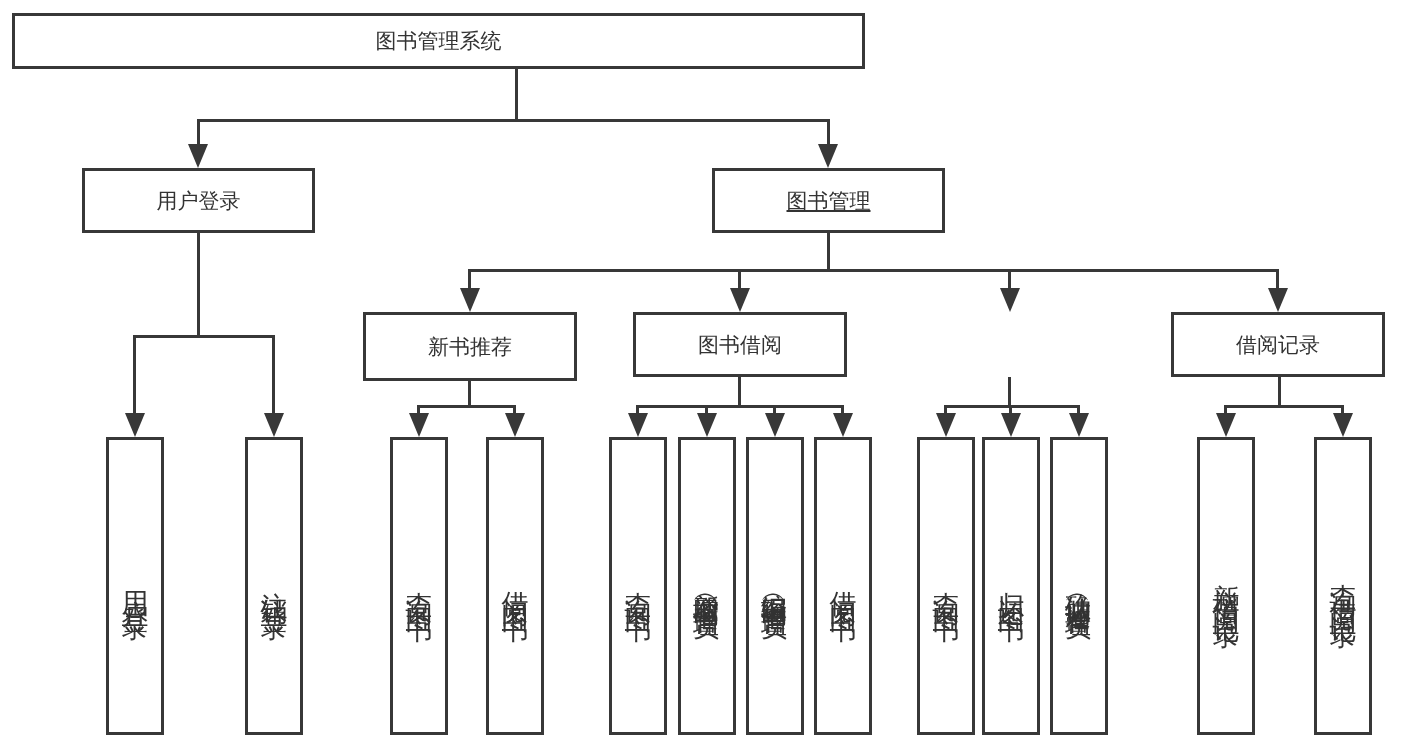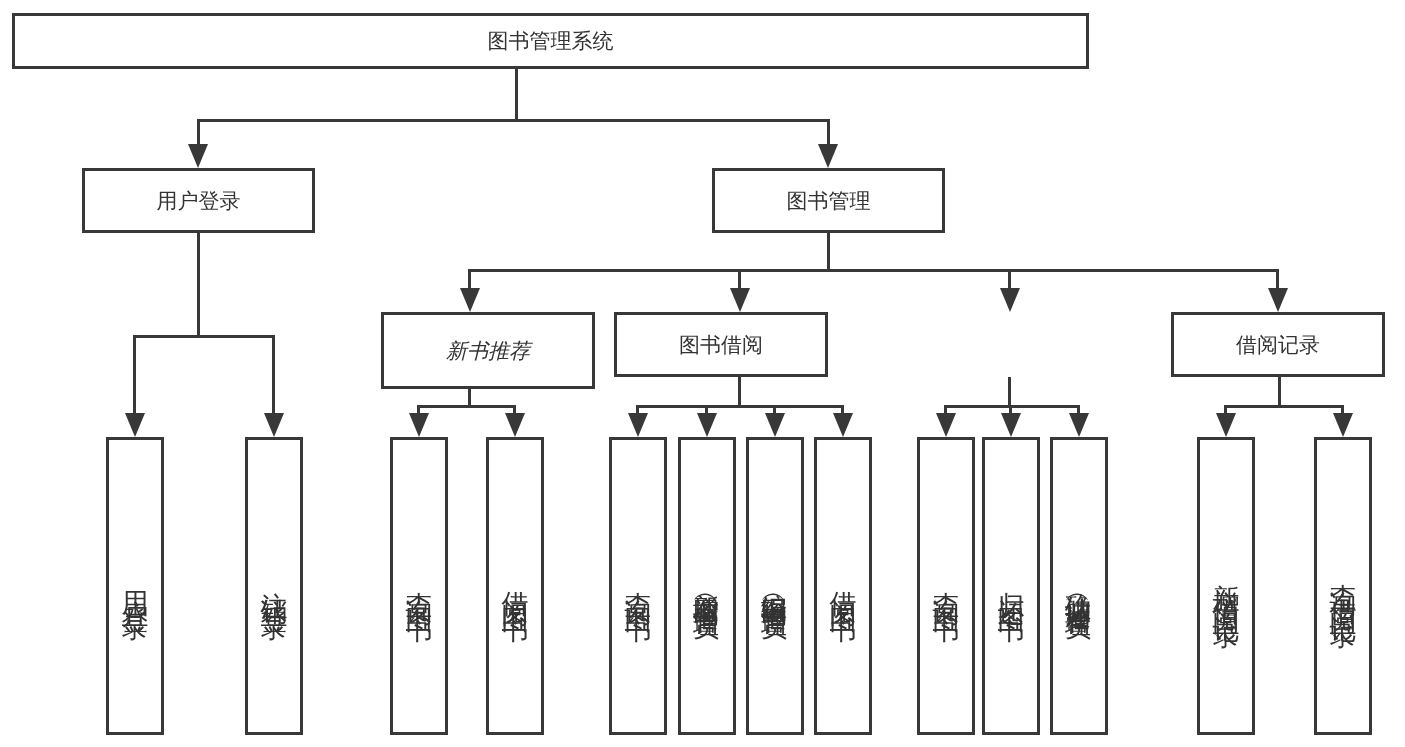--- a/index.html
+++ b/index.html
@@ -53,27 +53,27 @@
     letter-spacing:1px;
     z-index:5;
     white-space:nowrap;
   }
 </style>
 </head>
 <body>
 
 <div id="canvas">
 
-  <div class="box" style="left:12px;top:13px;width:1077px;height:56px;">图书管理系统</div>
+  <div class="box" style="left:12px;top:13px;width:853px;height:56px;">图书管理系统</div>
 
   <div class="box" style="left:82px;top:168px;width:233px;height:65px;">用户登录</div>
-  <div class="box" style="left:712px;top:168px;width:233px;height:65px;">图书管理</div>
+  <div class="box" style="left:712px;top:168px;width:233px;height:65px;text-decoration:underline;">图书管理</div>
 
-  <div class="box" style="left:381px;top:312px;width:214px;height:77px;font-style:italic;">新书推荐</div>
-  <div class="box" style="left:614px;top:312px;width:214px;height:65px;text-align:center;">图书借阅</div>
+  <div class="box" style="left:363px;top:312px;width:214px;height:69px;">新书推荐</div>
+  <div class="box" style="left:633px;top:312px;width:214px;height:65px;text-align:center;">图书借阅</div>
   <div class="box" style="left:1171px;top:312px;width:214px;height:65px;">借阅记录</div>
 
   <div class="box leaf" style="left:106px;top:437px;width:58px;height:298px;">用户登录</div>
   <div class="box leaf" style="left:245px;top:437px;width:58px;height:298px;">注销登录</div>
 
   <div class="box leaf" style="left:390px;top:437px;width:58px;height:298px;">查询图书</div>
   <div class="box leaf" style="left:486px;top:437px;width:58px;height:298px;">借阅图书</div>
 
   <div class="box leaf" style="left:609px;top:437px;width:58px;height:298px;">查询图书</div>
   <div class="box leaf leaf--long" style="left:678px;top:437px;width:58px;height:298px;">新增图书（管理员）</div>

